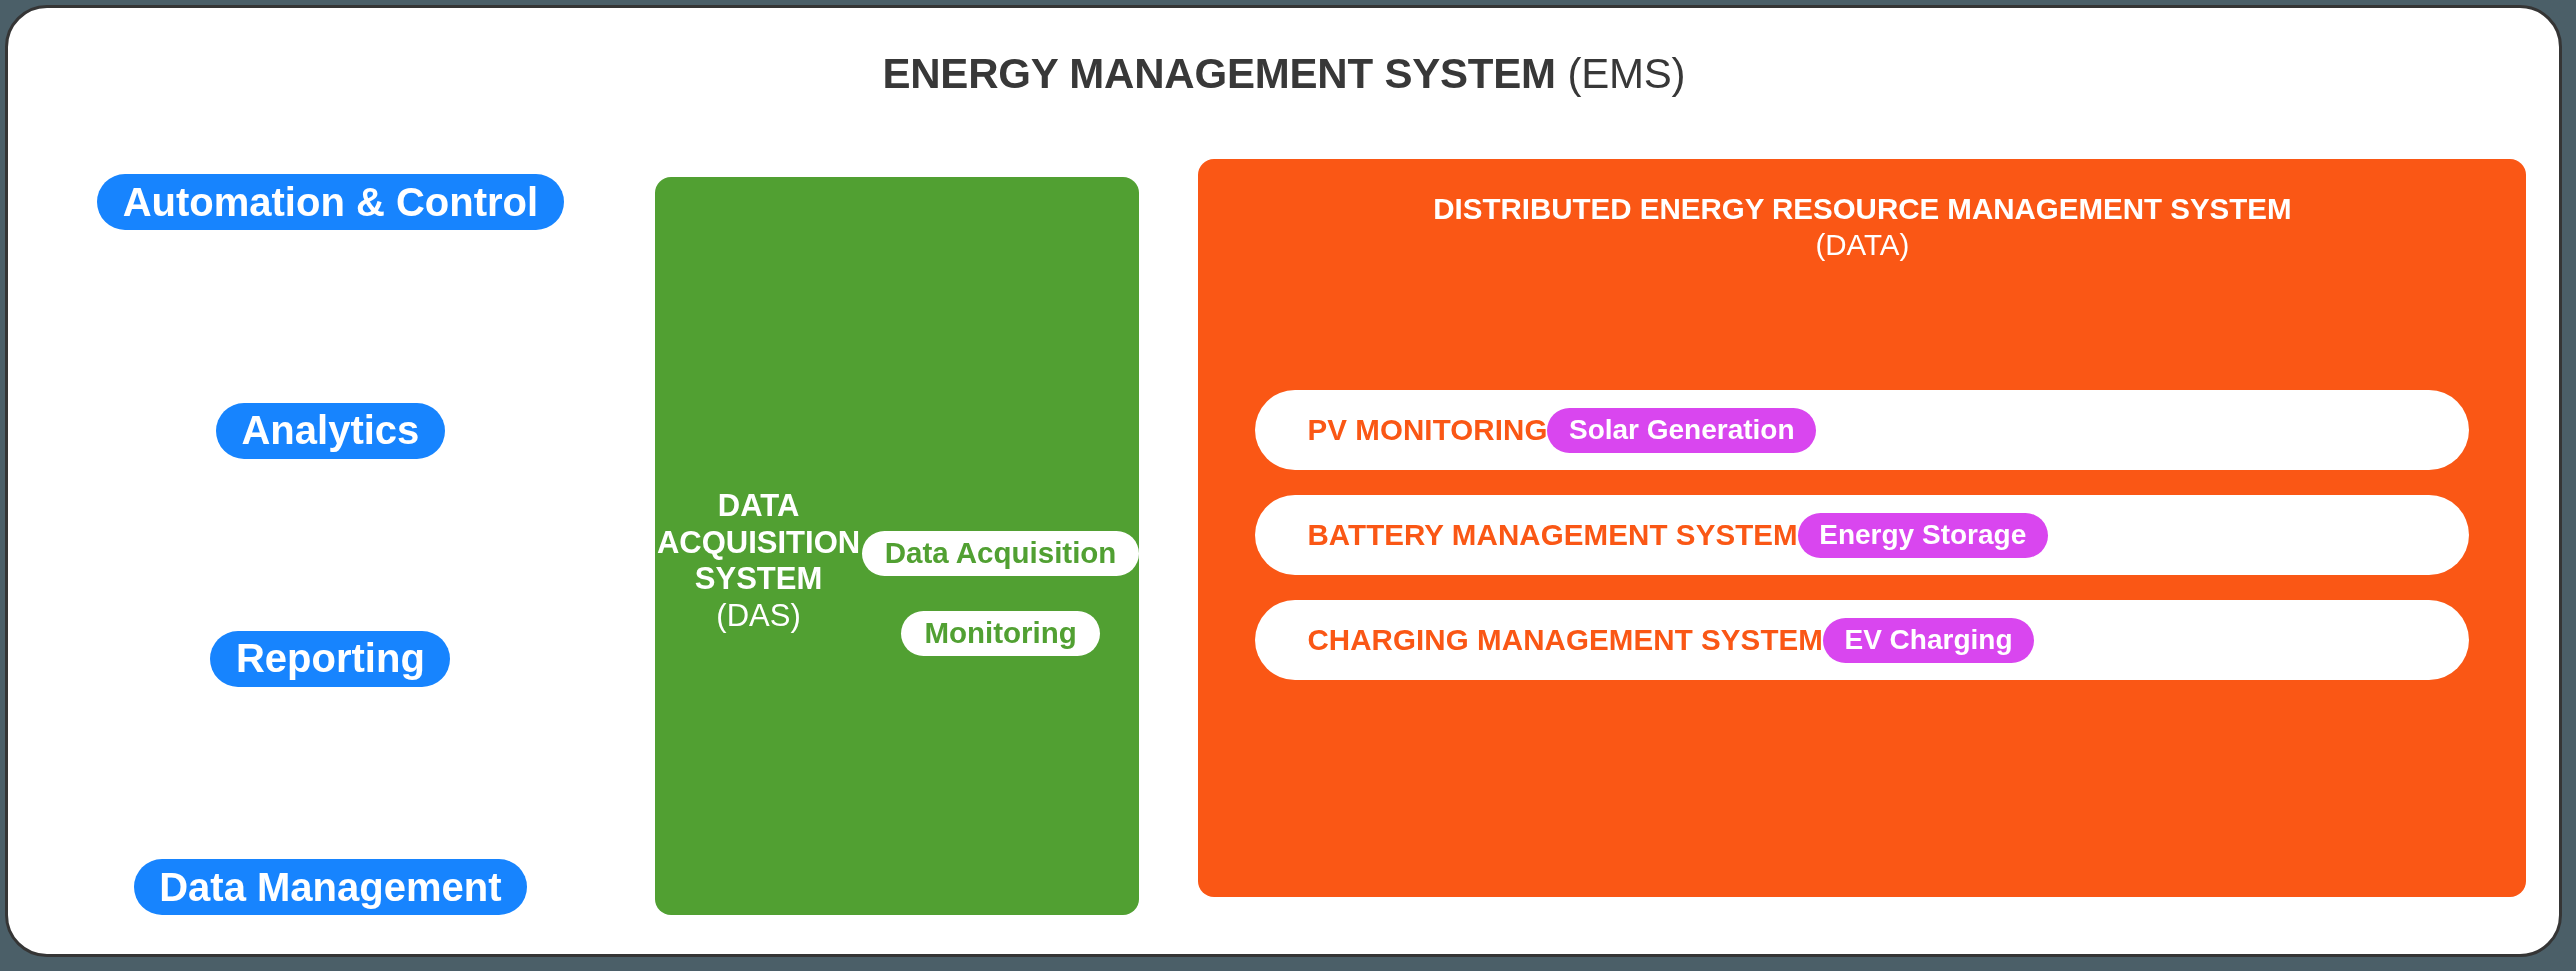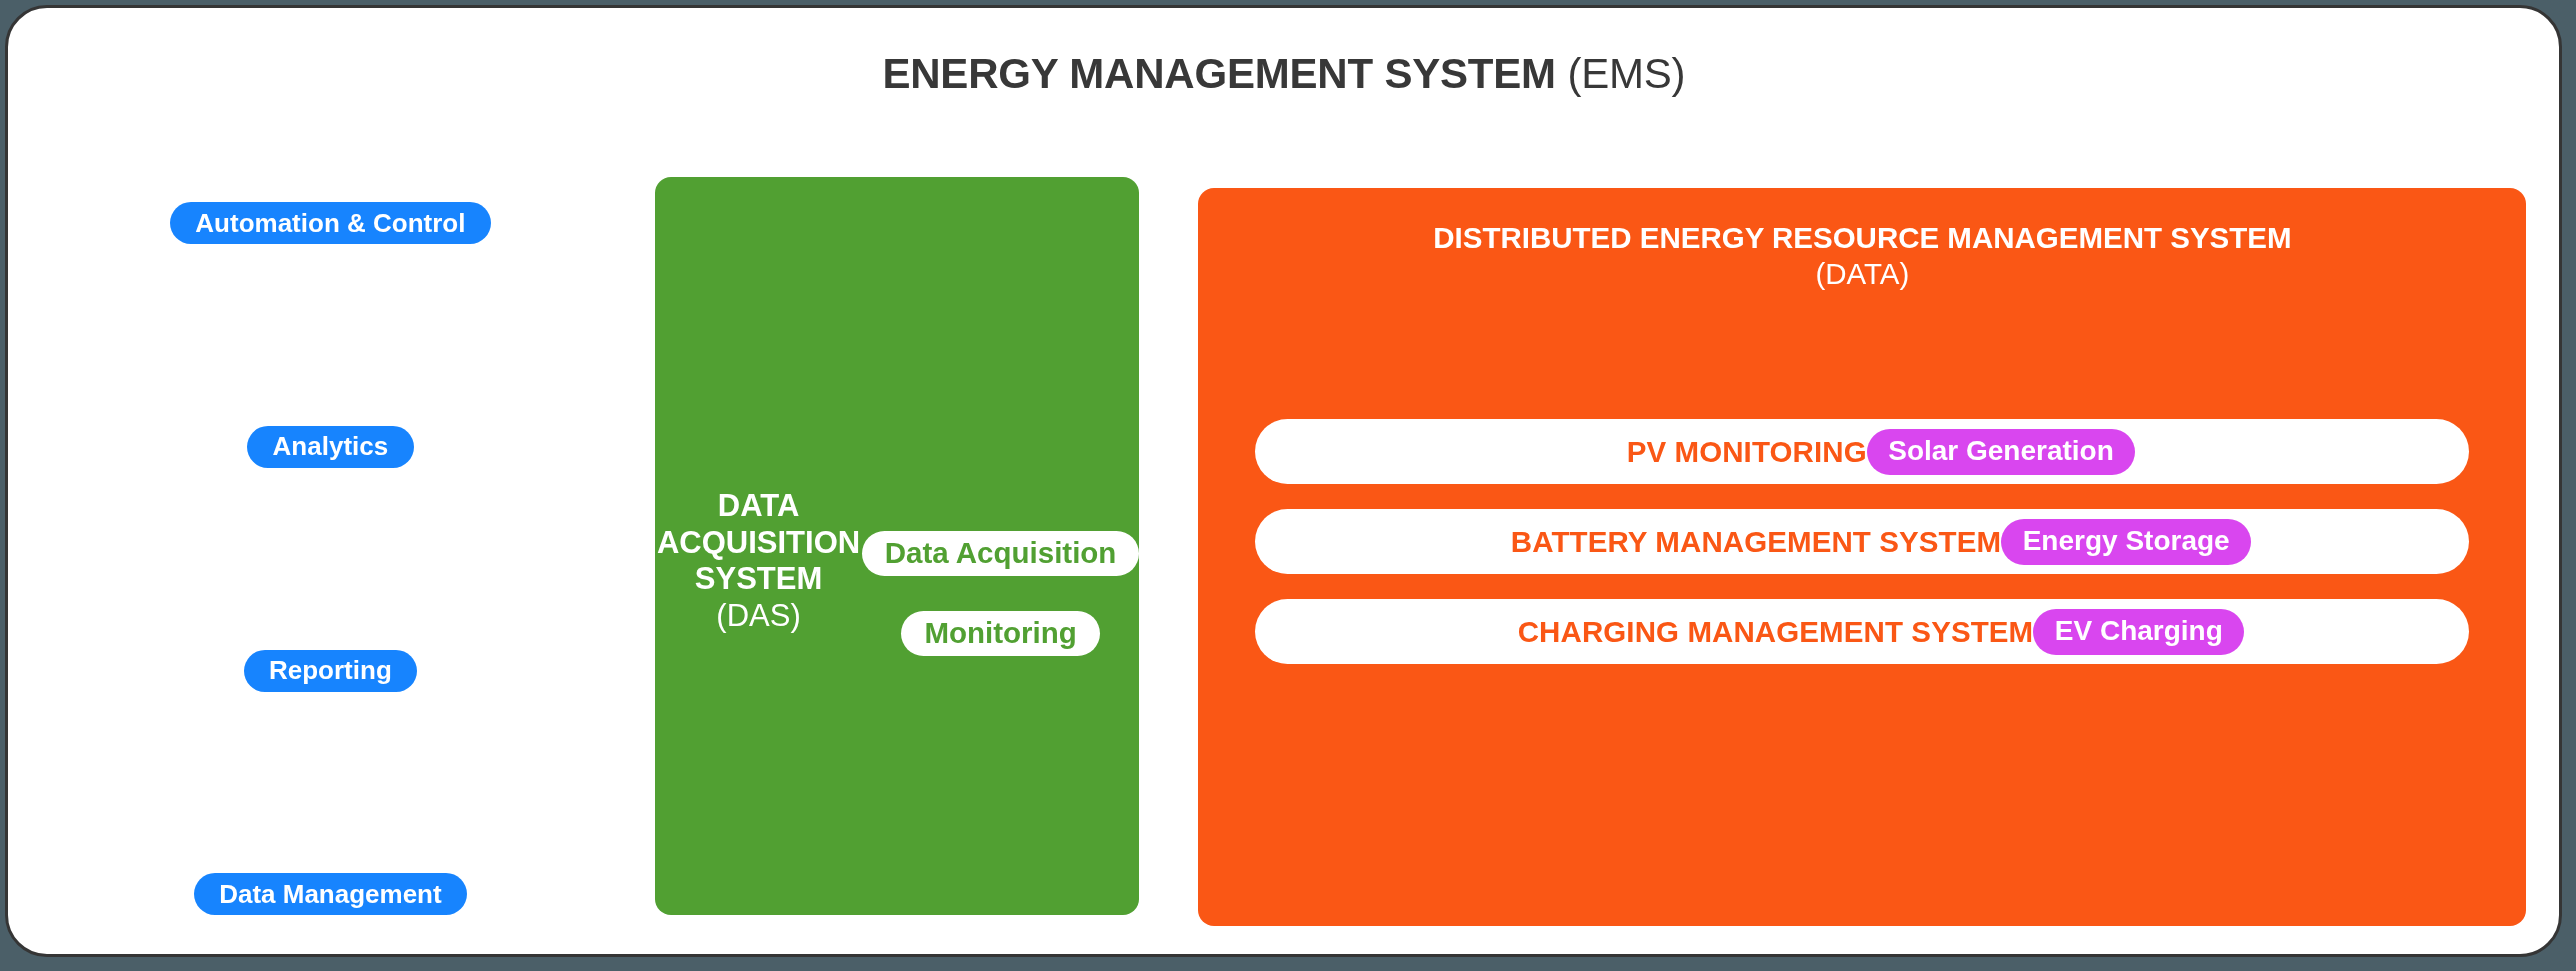--- a/index.html
+++ b/index.html
@@ -52,27 +52,26 @@
     width: 530px;
     height: 741px;
     display: flex;
     flex-direction: column;
     align-items: center;
     justify-content: space-between;
   }
   .blue-pill {
     background: #1784fe;
     color: #ffffff;
-    font-size: 26px;
+    font-size: 40px;
     font-weight: bold;
     border-radius: 670px;
     padding: 7.4px 25.5px 8.7px 25.5px;
     white-space: nowrap;
     line-height: 1.0;
-    margin-top: 28px;
   }
 
   
   #das-panel {
     position: absolute;
     left: 647px;
     top: 169px;
     width: 484px;
     height: 738px;
     background: #51a032;
@@ -108,21 +107,21 @@
     border-radius: 670px;
     padding: 6.7px 23px 8.7px 23px;
     white-space: nowrap;
     line-height: 1.0;
   }
 
   
   #derms-panel {
     position: absolute;
     left: 1190px;
-    top: 180px;
+    top: 151px;
     width: 1328px;
     height: 738px;
     background: #fa5715;
     border-radius: 16px;
     box-sizing: border-box;
   }
   #derms-title {
     margin-top: 32px;
     width: 100%;
     text-align: center;
@@ -138,24 +137,24 @@
     left: 57px;
     top: 231px;
     right: 57px;
     display: flex;
     flex-direction: column;
     gap: 25px;
   }
   .derms-row {
     background: #ffffff;
     border-radius: 670px;
-    height: 65px;
-    display: flex;
-    align-items: center;
-    justify-content: center;
+    height: 80px;
+    display: flex;
+    align-items: center;
+    justify-content: flex-start;
     padding: 0 14.8px 0 52px;
     box-sizing: border-box;
   }
   .derms-row-label {
     color: #fa5715;
     font-size: 29.5px;
     font-weight: bold;
     white-space: nowrap;
     letter-spacing: 0.1px;
   }

